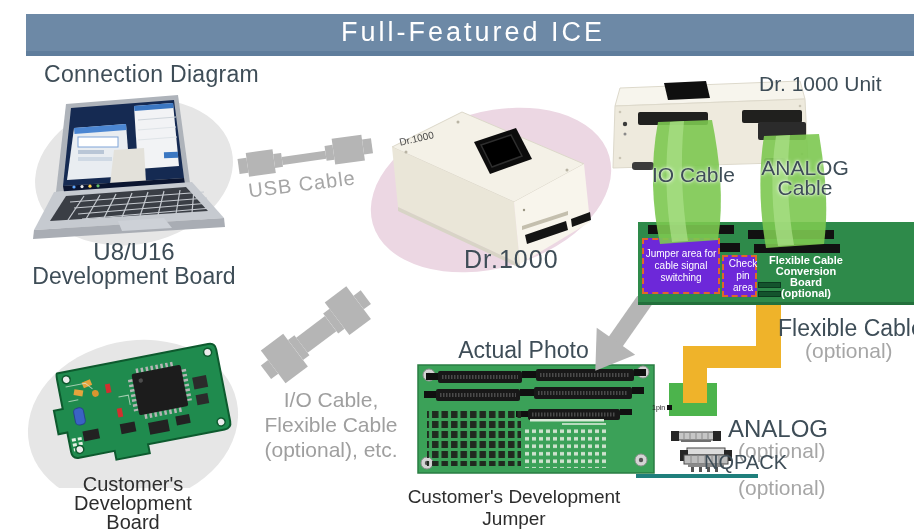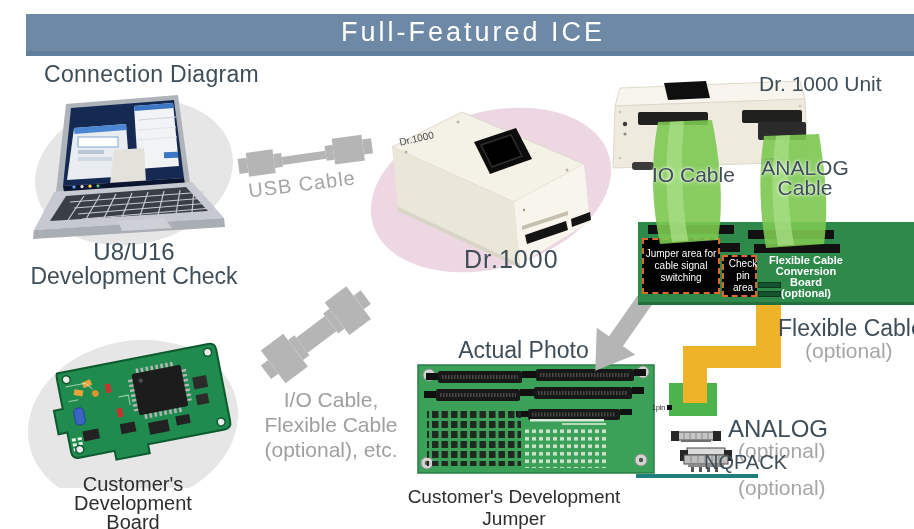--- a/index.html
+++ b/index.html
@@ -8,21 +8,21 @@
   .abs { position:absolute; }
   svg.abs { display:block; }
   .hdr { background:#6d89a6; border-bottom:5px solid #5f7d9c; display:flex; align-items:center; justify-content:center; }
   .hdr-title { color:#ffffff; font-size:27px; letter-spacing:3px; font-weight:400; }
   .lbl  { color:#3e4d57; }
   .lblk { color:#2d2d2d; }
   .lgry { color:#a6a6a6; }
   .halo { text-shadow:0 0 4px rgba(255,255,255,.95), 0 0 2px rgba(255,255,255,.95); }
   .ctr { text-align:center; }
   .board { background:#2e8a4a; border-bottom:3px solid #23703c; }
-  .bluebox { background:#000000; border:2px dashed #e0662a; color:#ffffff;
+  .bluebox { background:#6d28d9; border:2px dashed #e0662a; color:#ffffff;
              display:flex; align-items:center; justify-content:center; text-align:center;
              font-size:10px; line-height:1.18; padding:1px; }
   .boardname { color:#ffffff; font-weight:bold; font-size:11px; line-height:11px; text-align:center; }
   .boardname span { display:block; }
   .chip { background:#14532d; border:1px solid #0b3a1f; }
   .tealline { background:#1f7f7c; }
   .pin1 { display:flex; align-items:center; gap:2px; font-size:7px; color:#222; }
   .pin1 .sq { width:5px; height:5px; background:#111; }
 </style>
 </head>
@@ -71,21 +71,21 @@
         <line x1="106" y1="103" x2="96" y2="127"></line>
       <line x1="122" y1="102" x2="114" y2="126"></line>
         <line x1="138" y1="101" x2="132" y2="125"></line>
       <line x1="154" y1="100" x2="150" y2="124"></line>
         <line x1="168" y1="99" x2="166" y2="123"></line>
     </g>
     <polygon points="92,131 138,128 146,138 96,141" fill="#cdd1d7"></polygon>
   </svg>
 
   <div class="abs lbl ctr" style="left:33px; top:238px; width:170px; font-size:24px;">U8/U16</div>
-  <div class="abs lbl ctr" style="left:3px; top:263px; width:230px; font-size:23px;">Development Check</div>
+  <div class="abs lbl ctr" style="left:3px; top:263px; width:230px; font-size:23px;">Development Board</div>
 
   <svg class="abs" style="left:346px; top:102px;" width="255" height="172" viewBox="0 0 255 172">
     <ellipse cx="129" cy="88" rx="123" ry="78" fill="#ecd7e3" transform="rotate(-16 129 88)"></ellipse>
     <polygon points="30,45 100,10 222,62 152,100" fill="#f4f1e7" stroke="#dcd8ca" stroke-width="1"></polygon>
     <polygon points="30,45 36,105 158,162 152,100" fill="#eae6d8"></polygon>
     <polygon points="152,100 222,62 228,120 158,162" fill="#f8f5ec"></polygon>
     <polygon points="36,105 158,162 158,166 36,109" fill="#d8d4c6"></polygon>
     <polygon points="112,40 154,26 170,57 128,72" fill="#0c0c0c"></polygon>
     <polygon points="119,43 149,33 160,54 130,65" fill="#000000" stroke="#2e2e2e" stroke-width="1.5"></polygon>
     <circle cx="44" cy="50" r="1.5" fill="#b9b4a4"></circle>

